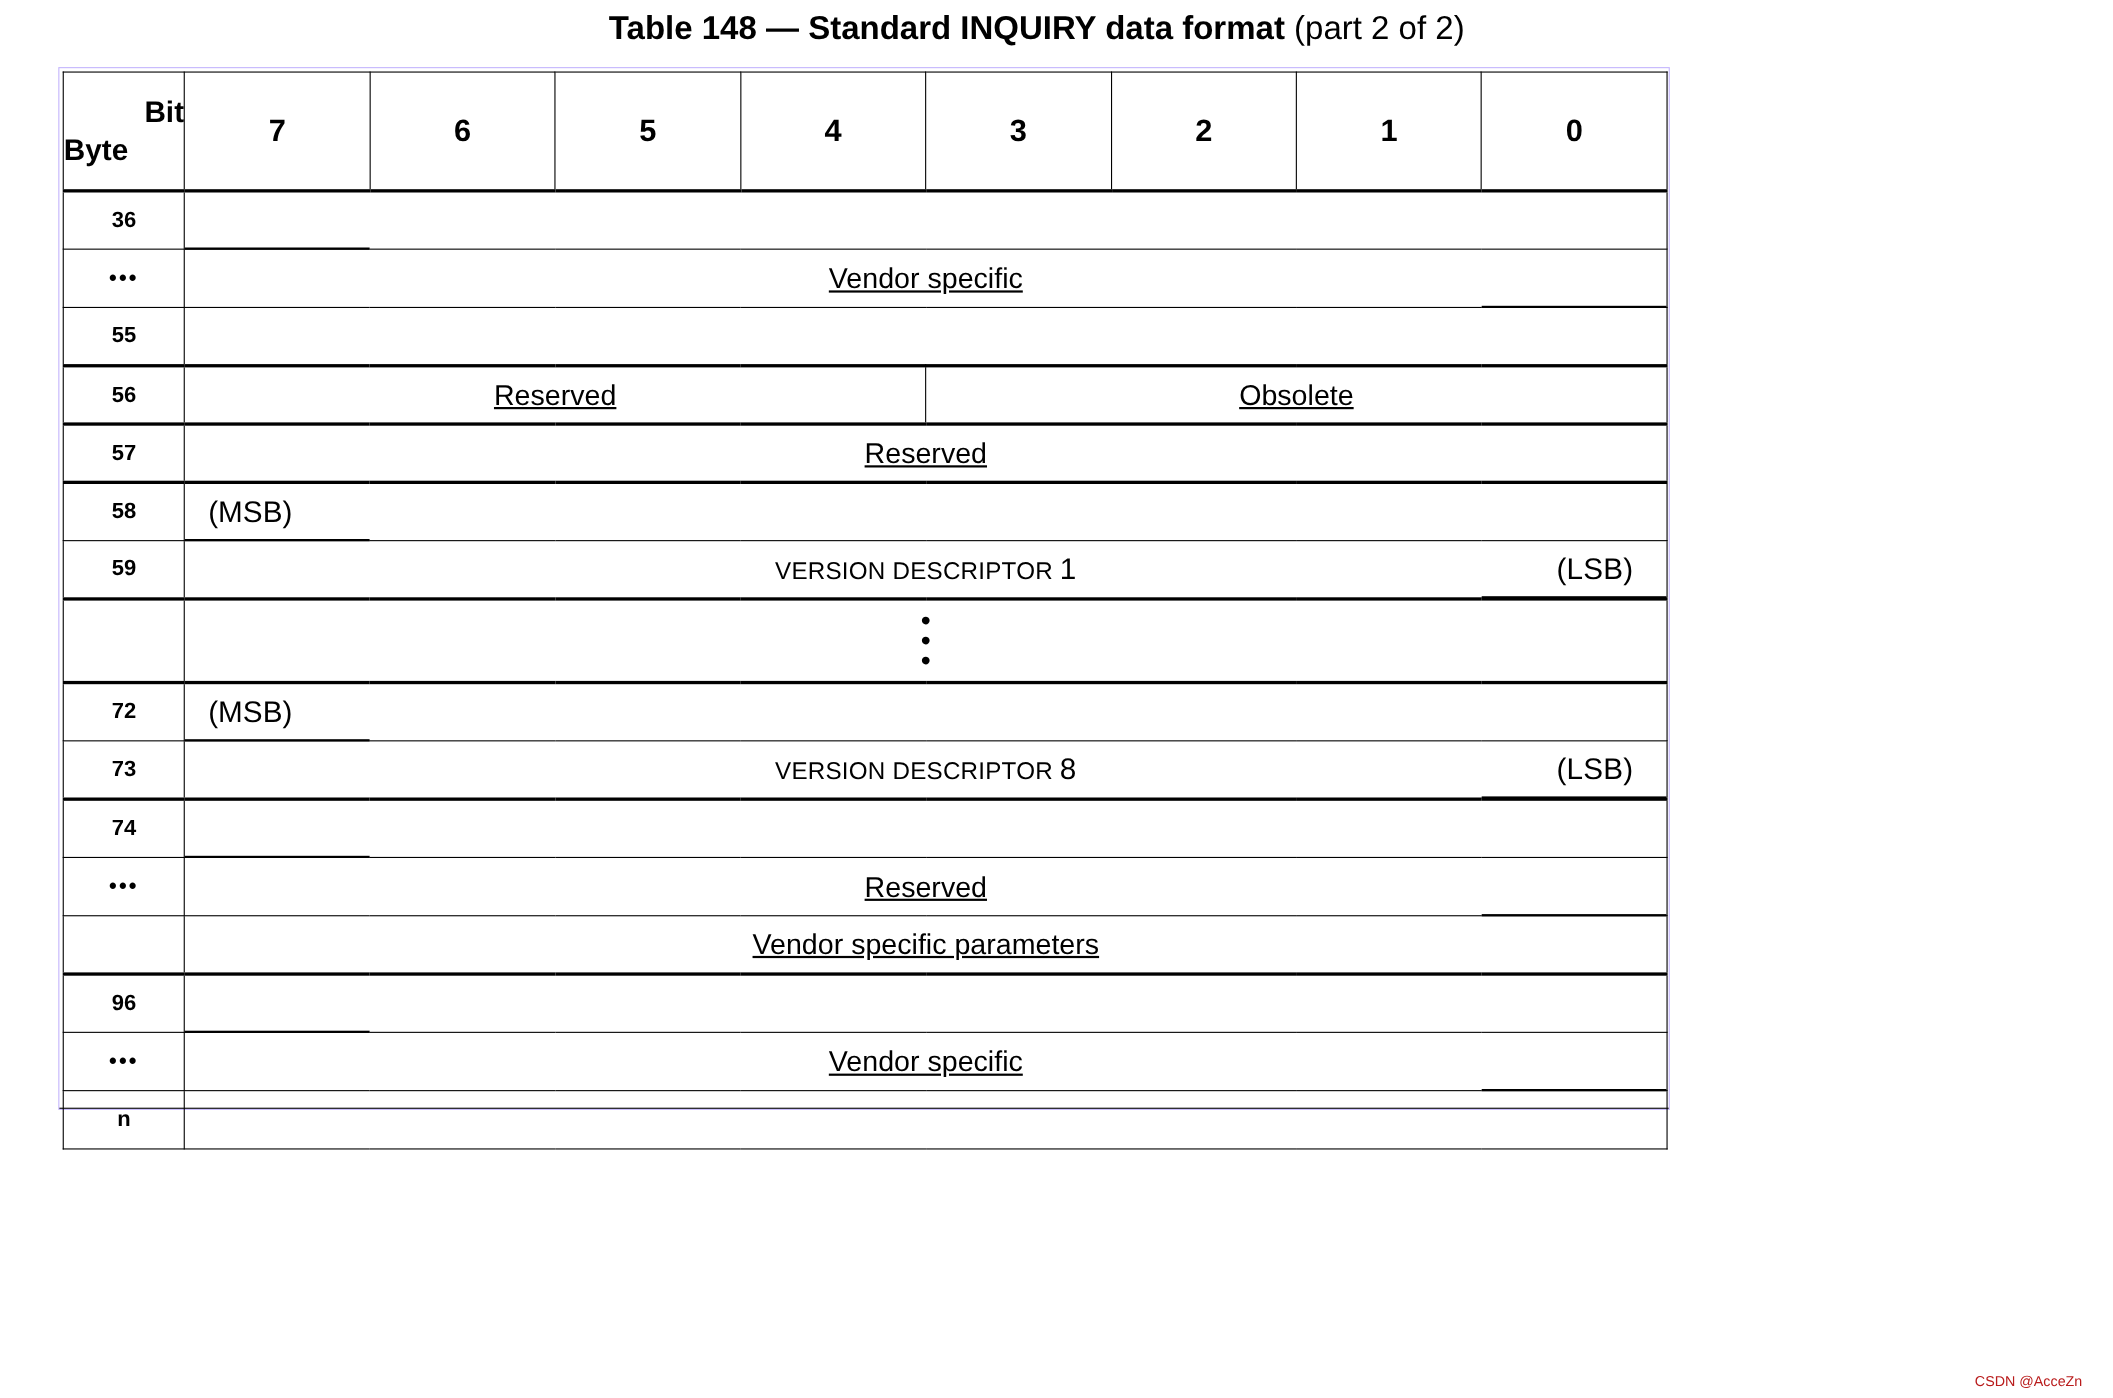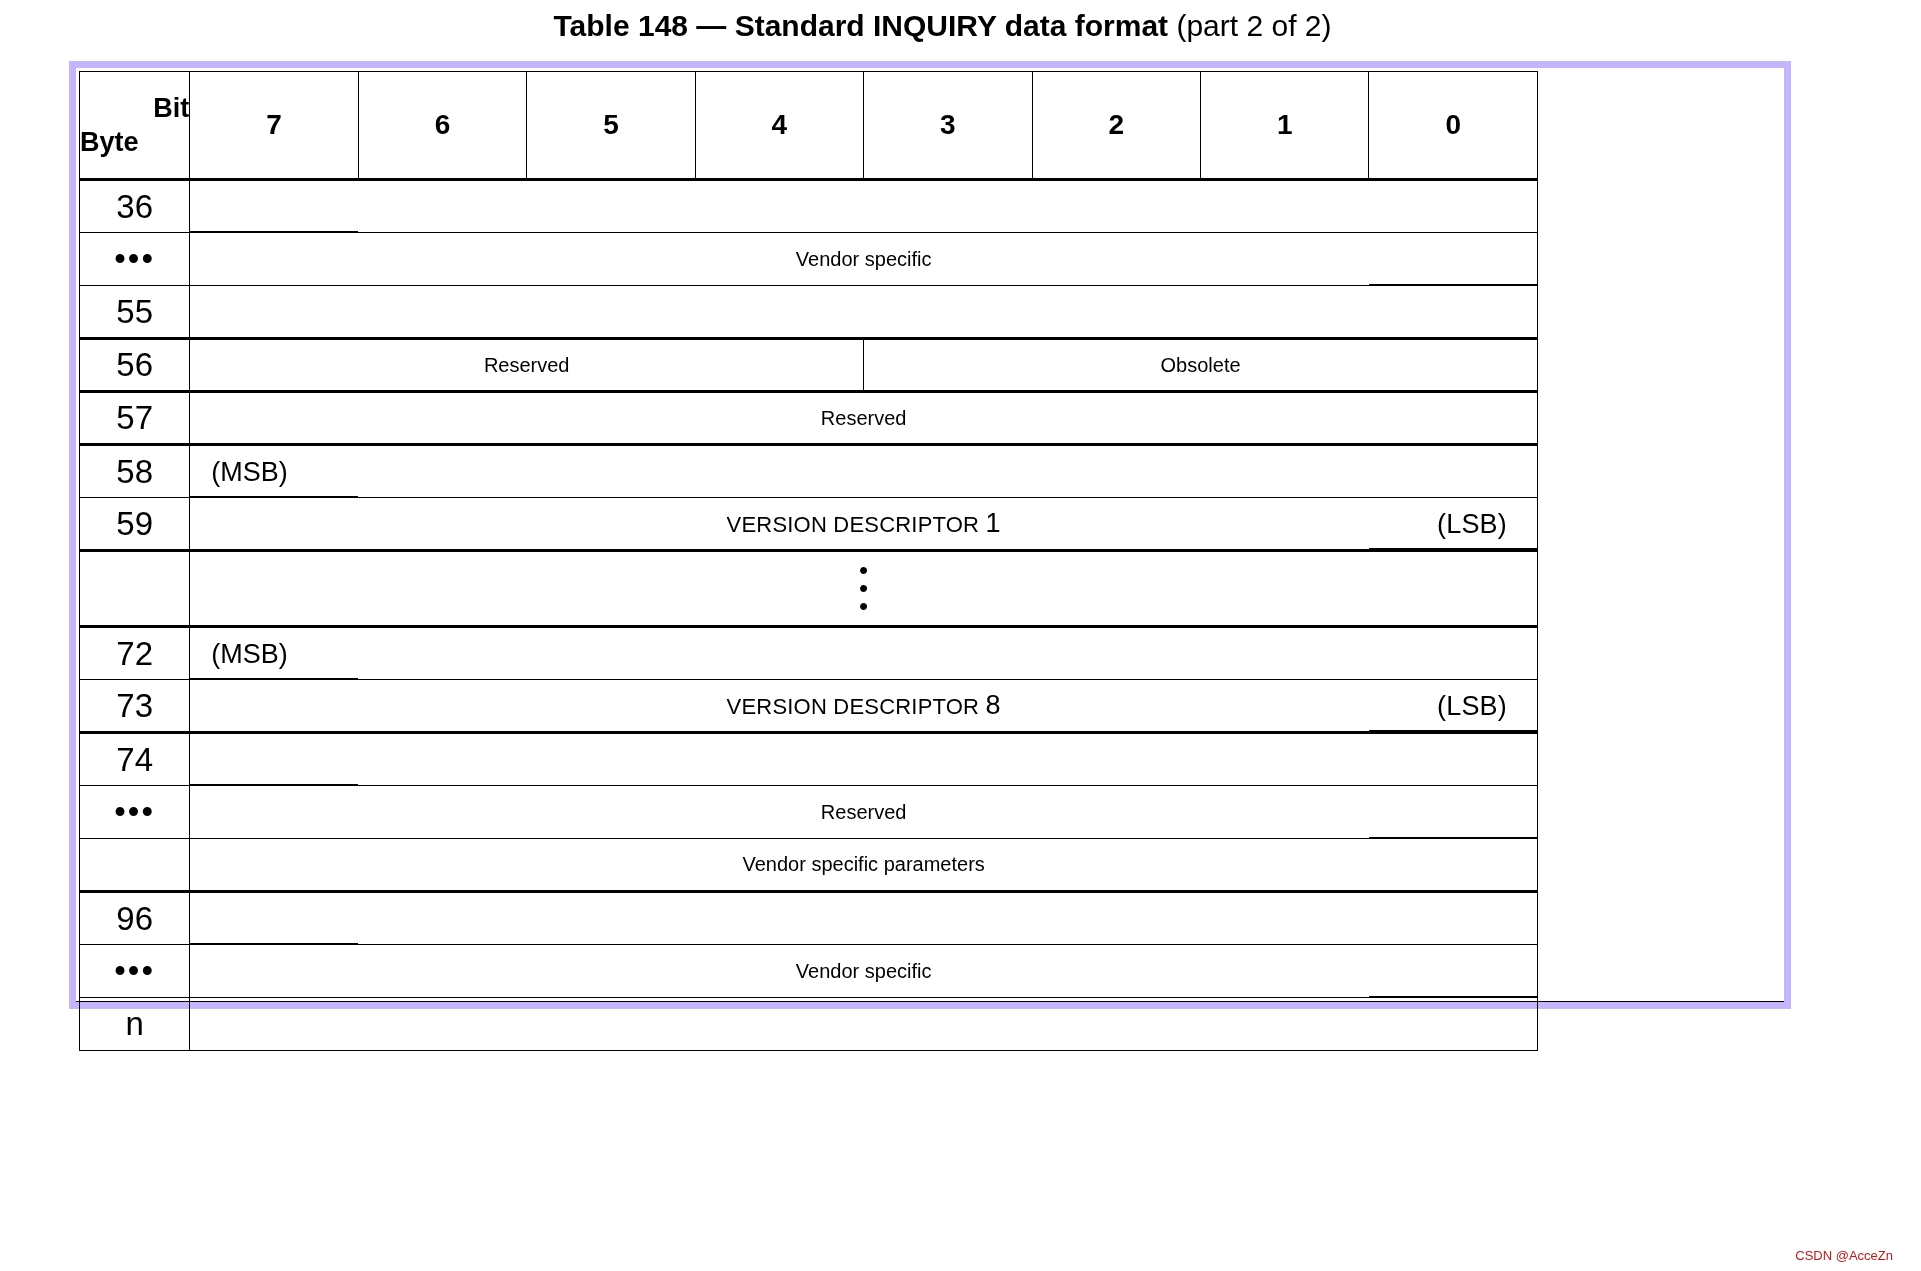--- a/index.html
+++ b/index.html
@@ -28,25 +28,24 @@
     white-space: nowrap;
   }
   #title .t-bold { font-weight: bold; }
   #title .t-reg  { font-weight: normal; }
 
   
   #frame {
     position: absolute;
     left: 53px;
     top: 61px;
-    width: 1722px;
+    width: 1465px;
     height: 948px;
-    border: 7px solid #c4b5fd;
+    border: 1px solid #c4b5fd;
     box-sizing: border-box;
-    margin-left: 16px;
   }
   #frame-inner {
     position: absolute;
     left: 0px;
     top: 0px;
     right: 0px;
     bottom: 0px;
     border: 1px solid #000;
     box-sizing: border-box;
     
@@ -70,22 +69,22 @@
     text-align: center;
     vertical-align: middle;
     position: relative;
   }
 
   
   col.c-byte { width: 110px; }
   col.c-bit  { width: 168px; }
 
   td.byte {
-    font-weight: normal;
-    font-size: 33px;
+    font-weight: bold;
+    font-size: 20px;
   }
 
   
   td.hdr-bitbyte {
     height: 106px;
     padding: 4px 8px 4px 8px;
     vertical-align: middle;
   }
   .bb-top {
     display: block;
@@ -113,21 +112,22 @@
   
   tr.grp-top > td { border-top: 3px solid #000; }
   tr.grp-bot > td { border-bottom: 3px solid #000; }
 
   
   td.no-top    { border-top: 0; }
   td.no-bottom { border-bottom: 0; }
 
   
   .fld {
-    font-size: 20px;
+    font-size: 26px;
+    text-decoration: underline;
   }
   .fld-sc {
     
     font-size: 22px;
     letter-spacing: 0.2px;
   }
   .fld-sc .num { font-size: 27px; }
 
   .msb {
     position: absolute;

